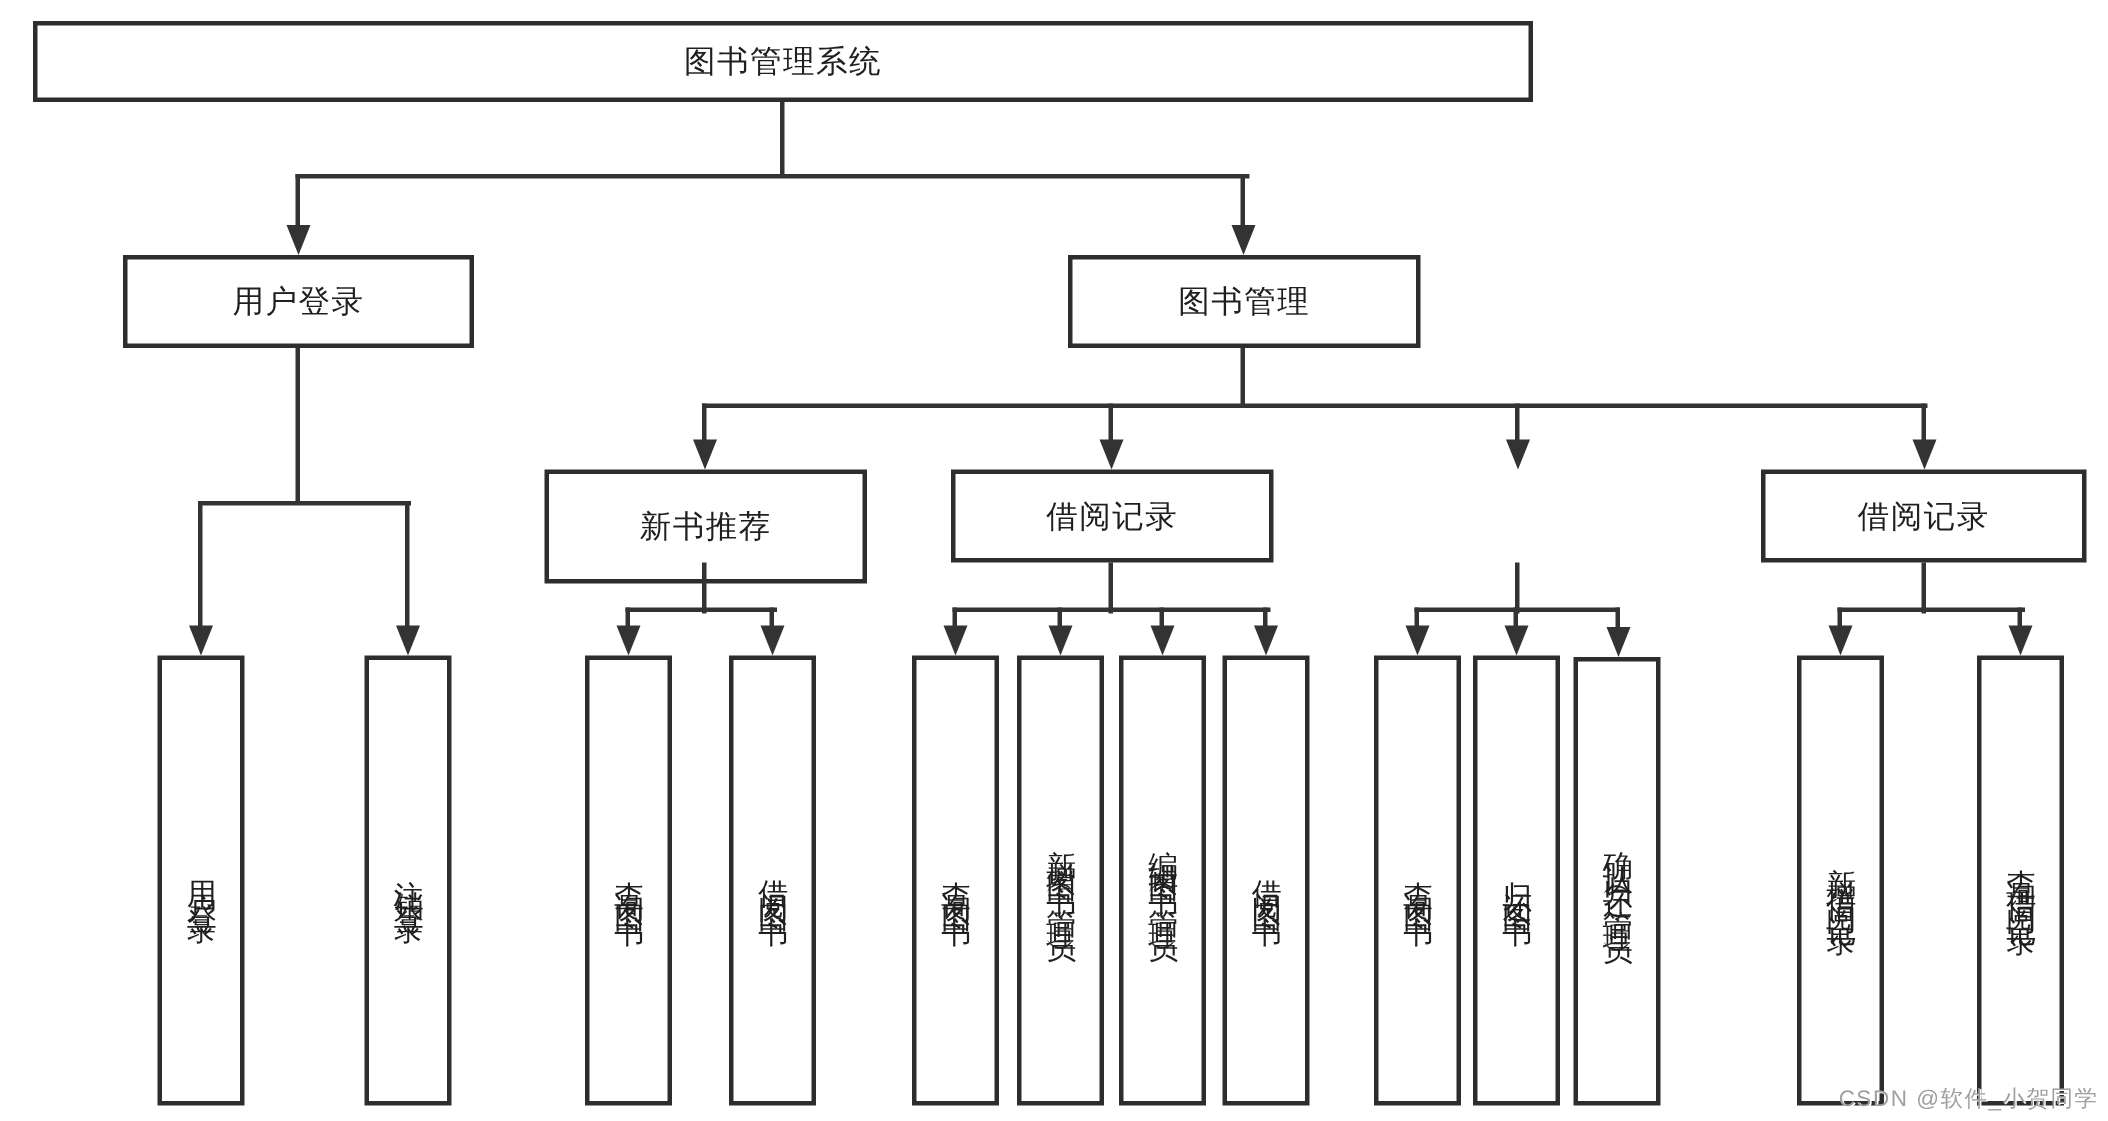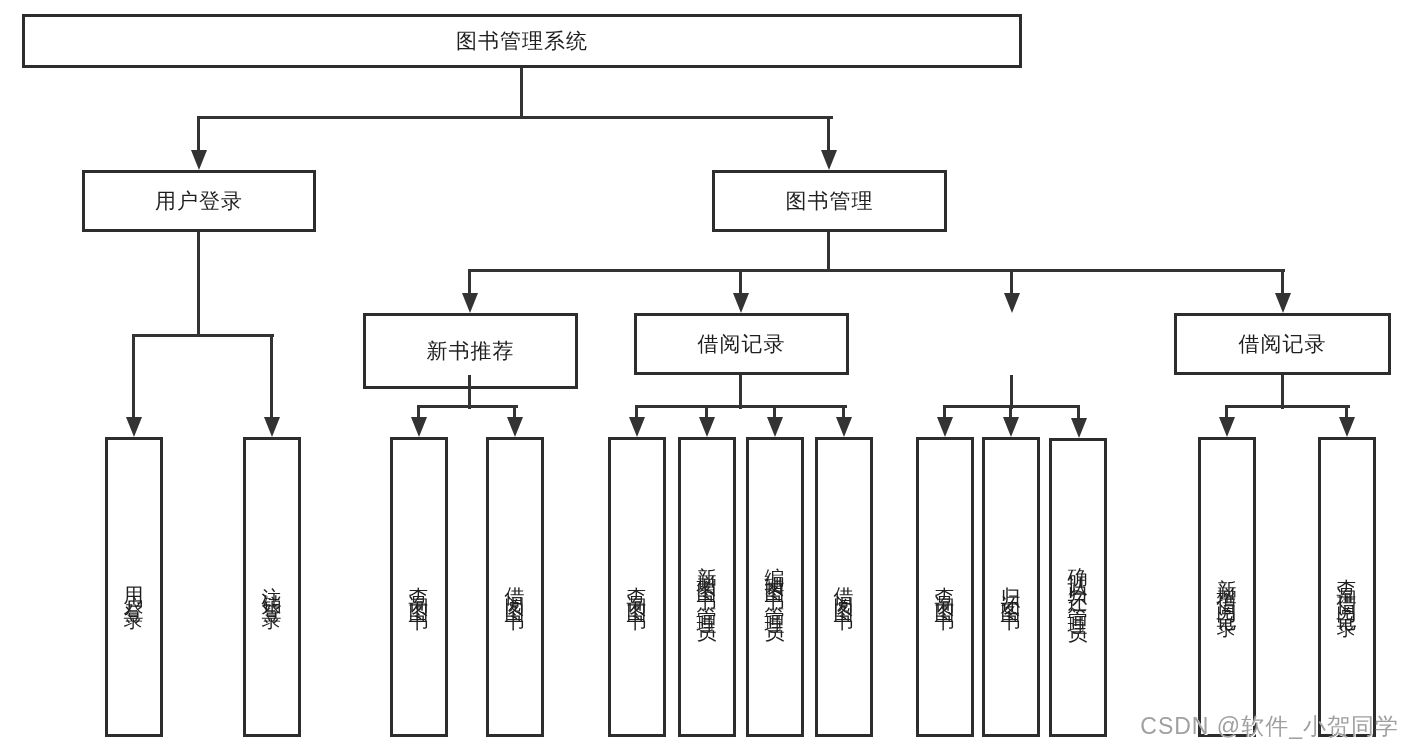--- a/index.html
+++ b/index.html
@@ -44,21 +44,21 @@
   .ar{
     position:absolute;width:0;height:0;
     border-left:8px solid transparent;
     border-right:8px solid transparent;
     border-top:20px solid var(--line);
   }
   .watermark{
     position:absolute;
     right:6px;
     bottom:5px;
-    font-size:23px;
+    font-size:15px;
     color:var(--watermark);
     letter-spacing:1px;
     text-shadow:1px 1px 0 #ffffff;
     white-space:nowrap;
     text-align:center;
   }
 </style>
 </head>
 <body>
 

